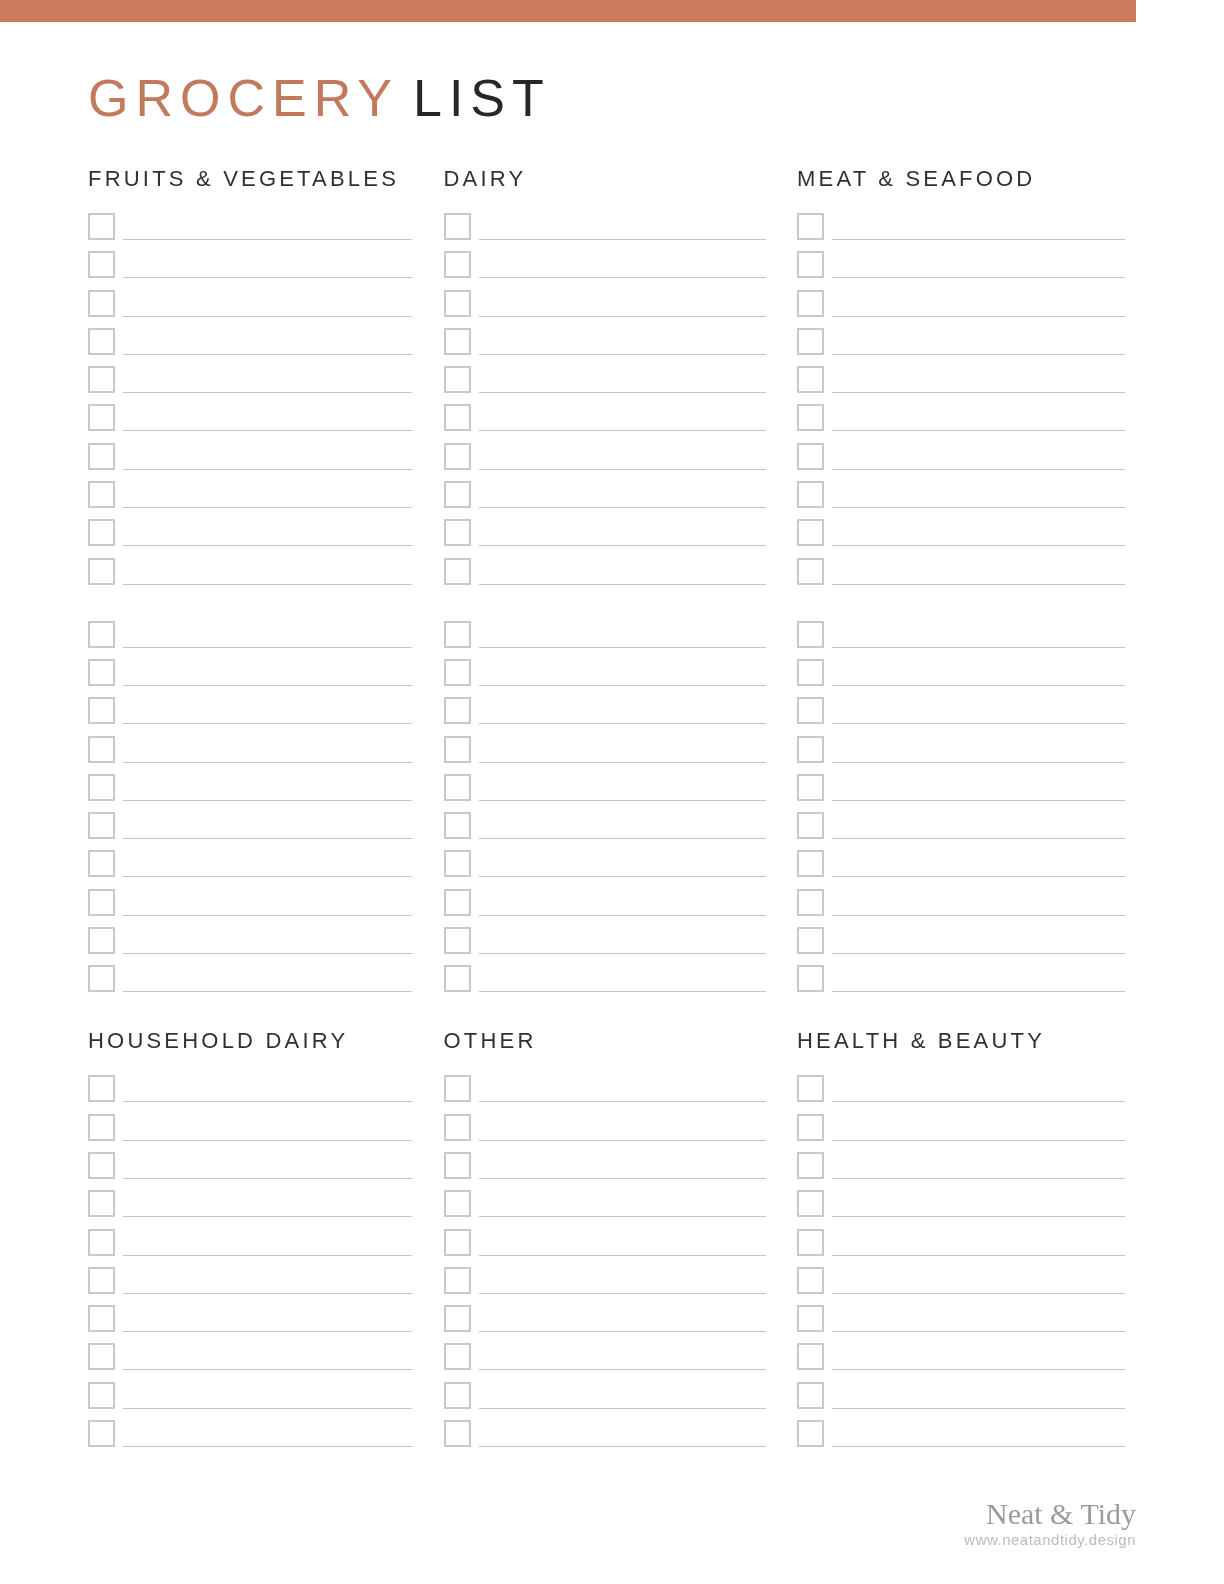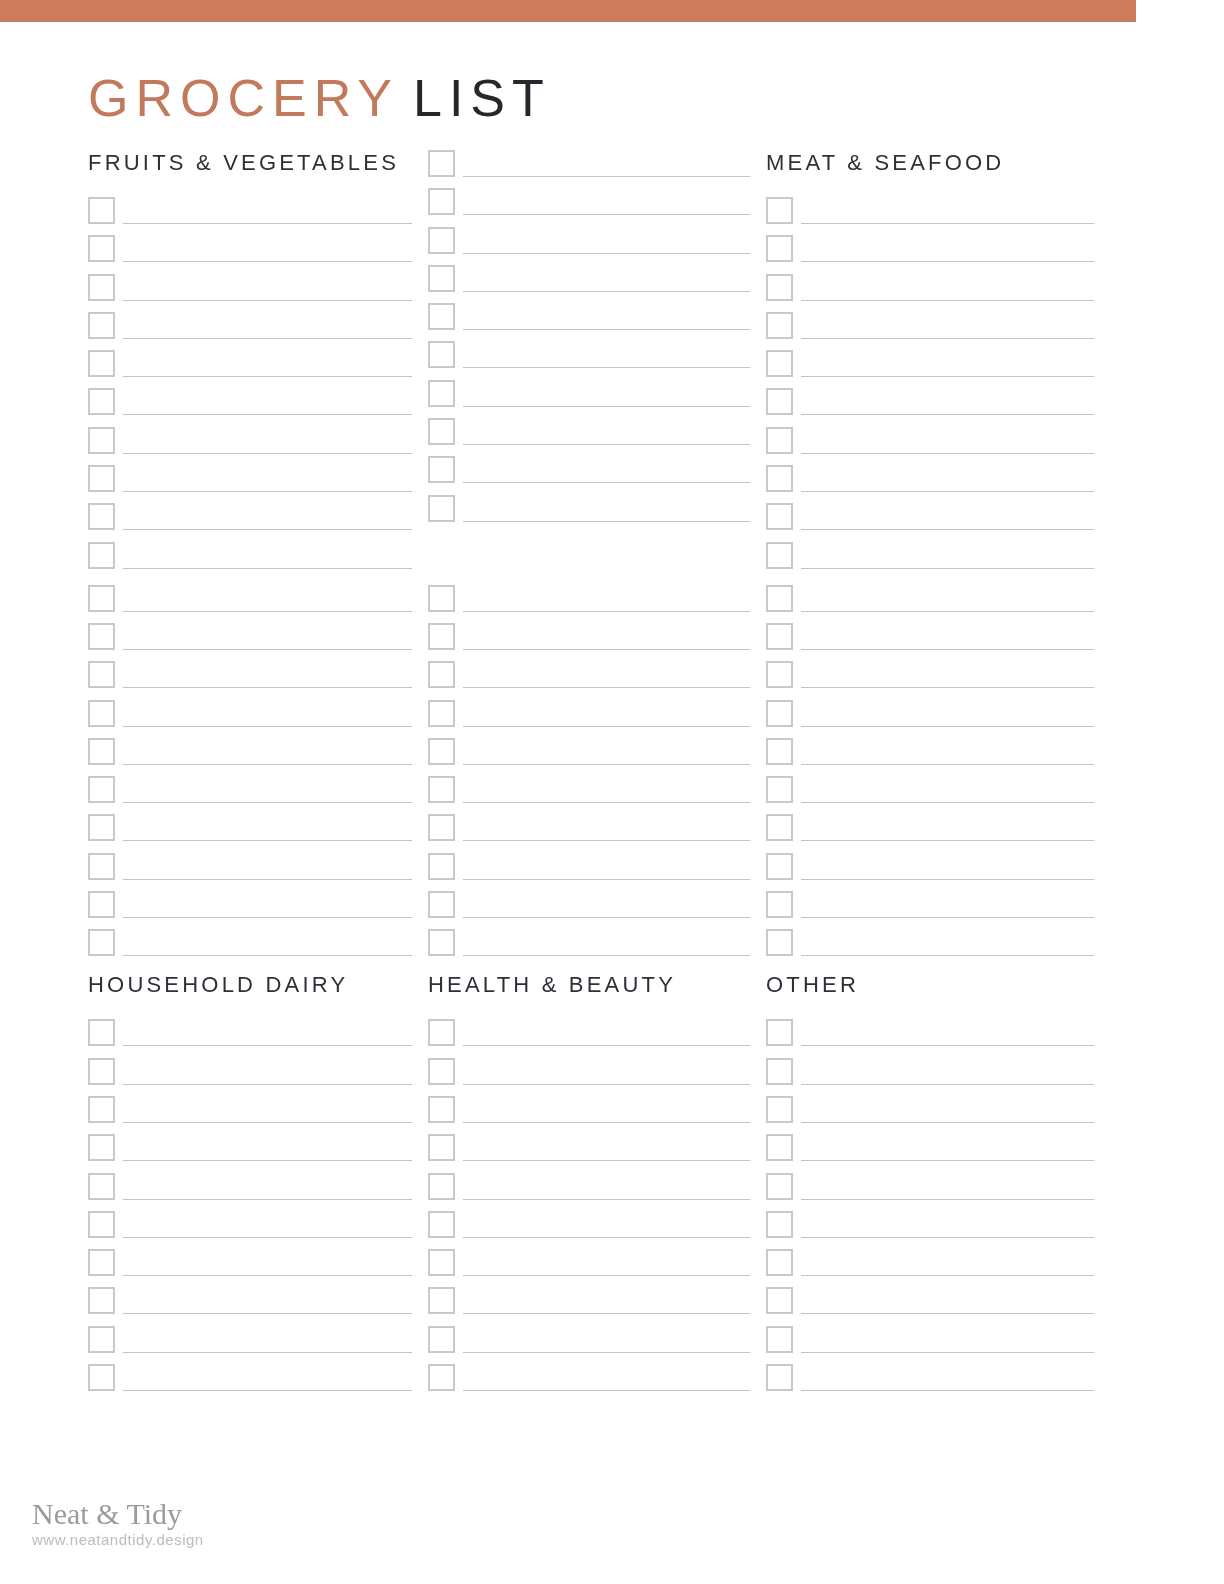--- a/index.html
+++ b/index.html
@@ -28,26 +28,25 @@
     letter-spacing: 7px;
     line-height: 1;
     color: #24272B;
     white-space: nowrap;
   }
   .title-accent {
     color: #C3795B;
     margin-right: 14px;
   }
   .grid {
-    margin: 26px 99px 0 88px;
+    margin: 42px 99px 0 88px;
     display: grid;
     grid-template-columns: 324px 322px 328px;
     column-gap: 31.5px;
     row-gap: 36px;
-    gap: 16px;
   }
   .section-title {
     margin: 0 0 21px 0;
     font-size: 22px;
     font-weight: 300;
     letter-spacing: 3.2px;
     line-height: 26px;
     color: #2D3036;
     white-space: nowrap;
   }
@@ -75,21 +74,21 @@
     flex: 1 1 auto;
     margin-left: 8px;
     height: 0;
     border-bottom: 1.5px solid #C4C4C4;
   }
   .footer {
     position: absolute;
     left: 0;
     right: 0;
     top: 1497px;
-    text-align: left;
+    text-align: right;
     margin-left: 32px;
   }
   .footer-brand {
     font-family: "Liberation Serif", serif;
     font-size: 30px;
     line-height: 1.1;
     color: #9B9B9B;
   }
   .footer-website {
     margin-top: 1px;
@@ -157,20 +156,21 @@
   </li>
 
   <li class="row">
     <span class="checkbox"></span>
     <span class="write-line"></span>
   </li>
 </ul>
   </section>
 
   <section class="section">
+    <h2 class="section-title">DAIRY</h2>
     <ul class="rows">
   <li class="row">
     <span class="checkbox"></span>
     <span class="write-line"></span>
   </li>
 
   <li class="row">
     <span class="checkbox"></span>
     <span class="write-line"></span>
   </li>
@@ -483,76 +483,76 @@
   </li>
 
   <li class="row">
     <span class="checkbox"></span>
     <span class="write-line"></span>
   </li>
 </ul>
   </section>
 
   <section class="section">
+    <h2 class="section-title">OTHER</h2>
+    <ul class="rows">
+  <li class="row">
+    <span class="checkbox"></span>
+    <span class="write-line"></span>
+  </li>
+
+  <li class="row">
+    <span class="checkbox"></span>
+    <span class="write-line"></span>
+  </li>
+
+  <li class="row">
+    <span class="checkbox"></span>
+    <span class="write-line"></span>
+  </li>
+
+  <li class="row">
+    <span class="checkbox"></span>
+    <span class="write-line"></span>
+  </li>
+
+  <li class="row">
+    <span class="checkbox"></span>
+    <span class="write-line"></span>
+  </li>
+
+  <li class="row">
+    <span class="checkbox"></span>
+    <span class="write-line"></span>
+  </li>
+
+  <li class="row">
+    <span class="checkbox"></span>
+    <span class="write-line"></span>
+  </li>
+
+  <li class="row">
+    <span class="checkbox"></span>
+    <span class="write-line"></span>
+  </li>
+
+  <li class="row">
+    <span class="checkbox"></span>
+    <span class="write-line"></span>
+  </li>
+
+  <li class="row">
+    <span class="checkbox"></span>
+    <span class="write-line"></span>
+  </li>
+</ul>
+  </section>
+
+  <section class="section">
     <h2 class="section-title">HEALTH &amp; BEAUTY</h2>
-    <ul class="rows">
-  <li class="row">
-    <span class="checkbox"></span>
-    <span class="write-line"></span>
-  </li>
-
-  <li class="row">
-    <span class="checkbox"></span>
-    <span class="write-line"></span>
-  </li>
-
-  <li class="row">
-    <span class="checkbox"></span>
-    <span class="write-line"></span>
-  </li>
-
-  <li class="row">
-    <span class="checkbox"></span>
-    <span class="write-line"></span>
-  </li>
-
-  <li class="row">
-    <span class="checkbox"></span>
-    <span class="write-line"></span>
-  </li>
-
-  <li class="row">
-    <span class="checkbox"></span>
-    <span class="write-line"></span>
-  </li>
-
-  <li class="row">
-    <span class="checkbox"></span>
-    <span class="write-line"></span>
-  </li>
-
-  <li class="row">
-    <span class="checkbox"></span>
-    <span class="write-line"></span>
-  </li>
-
-  <li class="row">
-    <span class="checkbox"></span>
-    <span class="write-line"></span>
-  </li>
-
-  <li class="row">
-    <span class="checkbox"></span>
-    <span class="write-line"></span>
-  </li>
-</ul>
-  </section>
-
-  <section class="section">
-    <h2 class="section-title">OTHER</h2>
     <ul class="rows">
   <li class="row">
     <span class="checkbox"></span>
     <span class="write-line"></span>
   </li>
 
   <li class="row">
     <span class="checkbox"></span>
     <span class="write-line"></span>
   </li>

